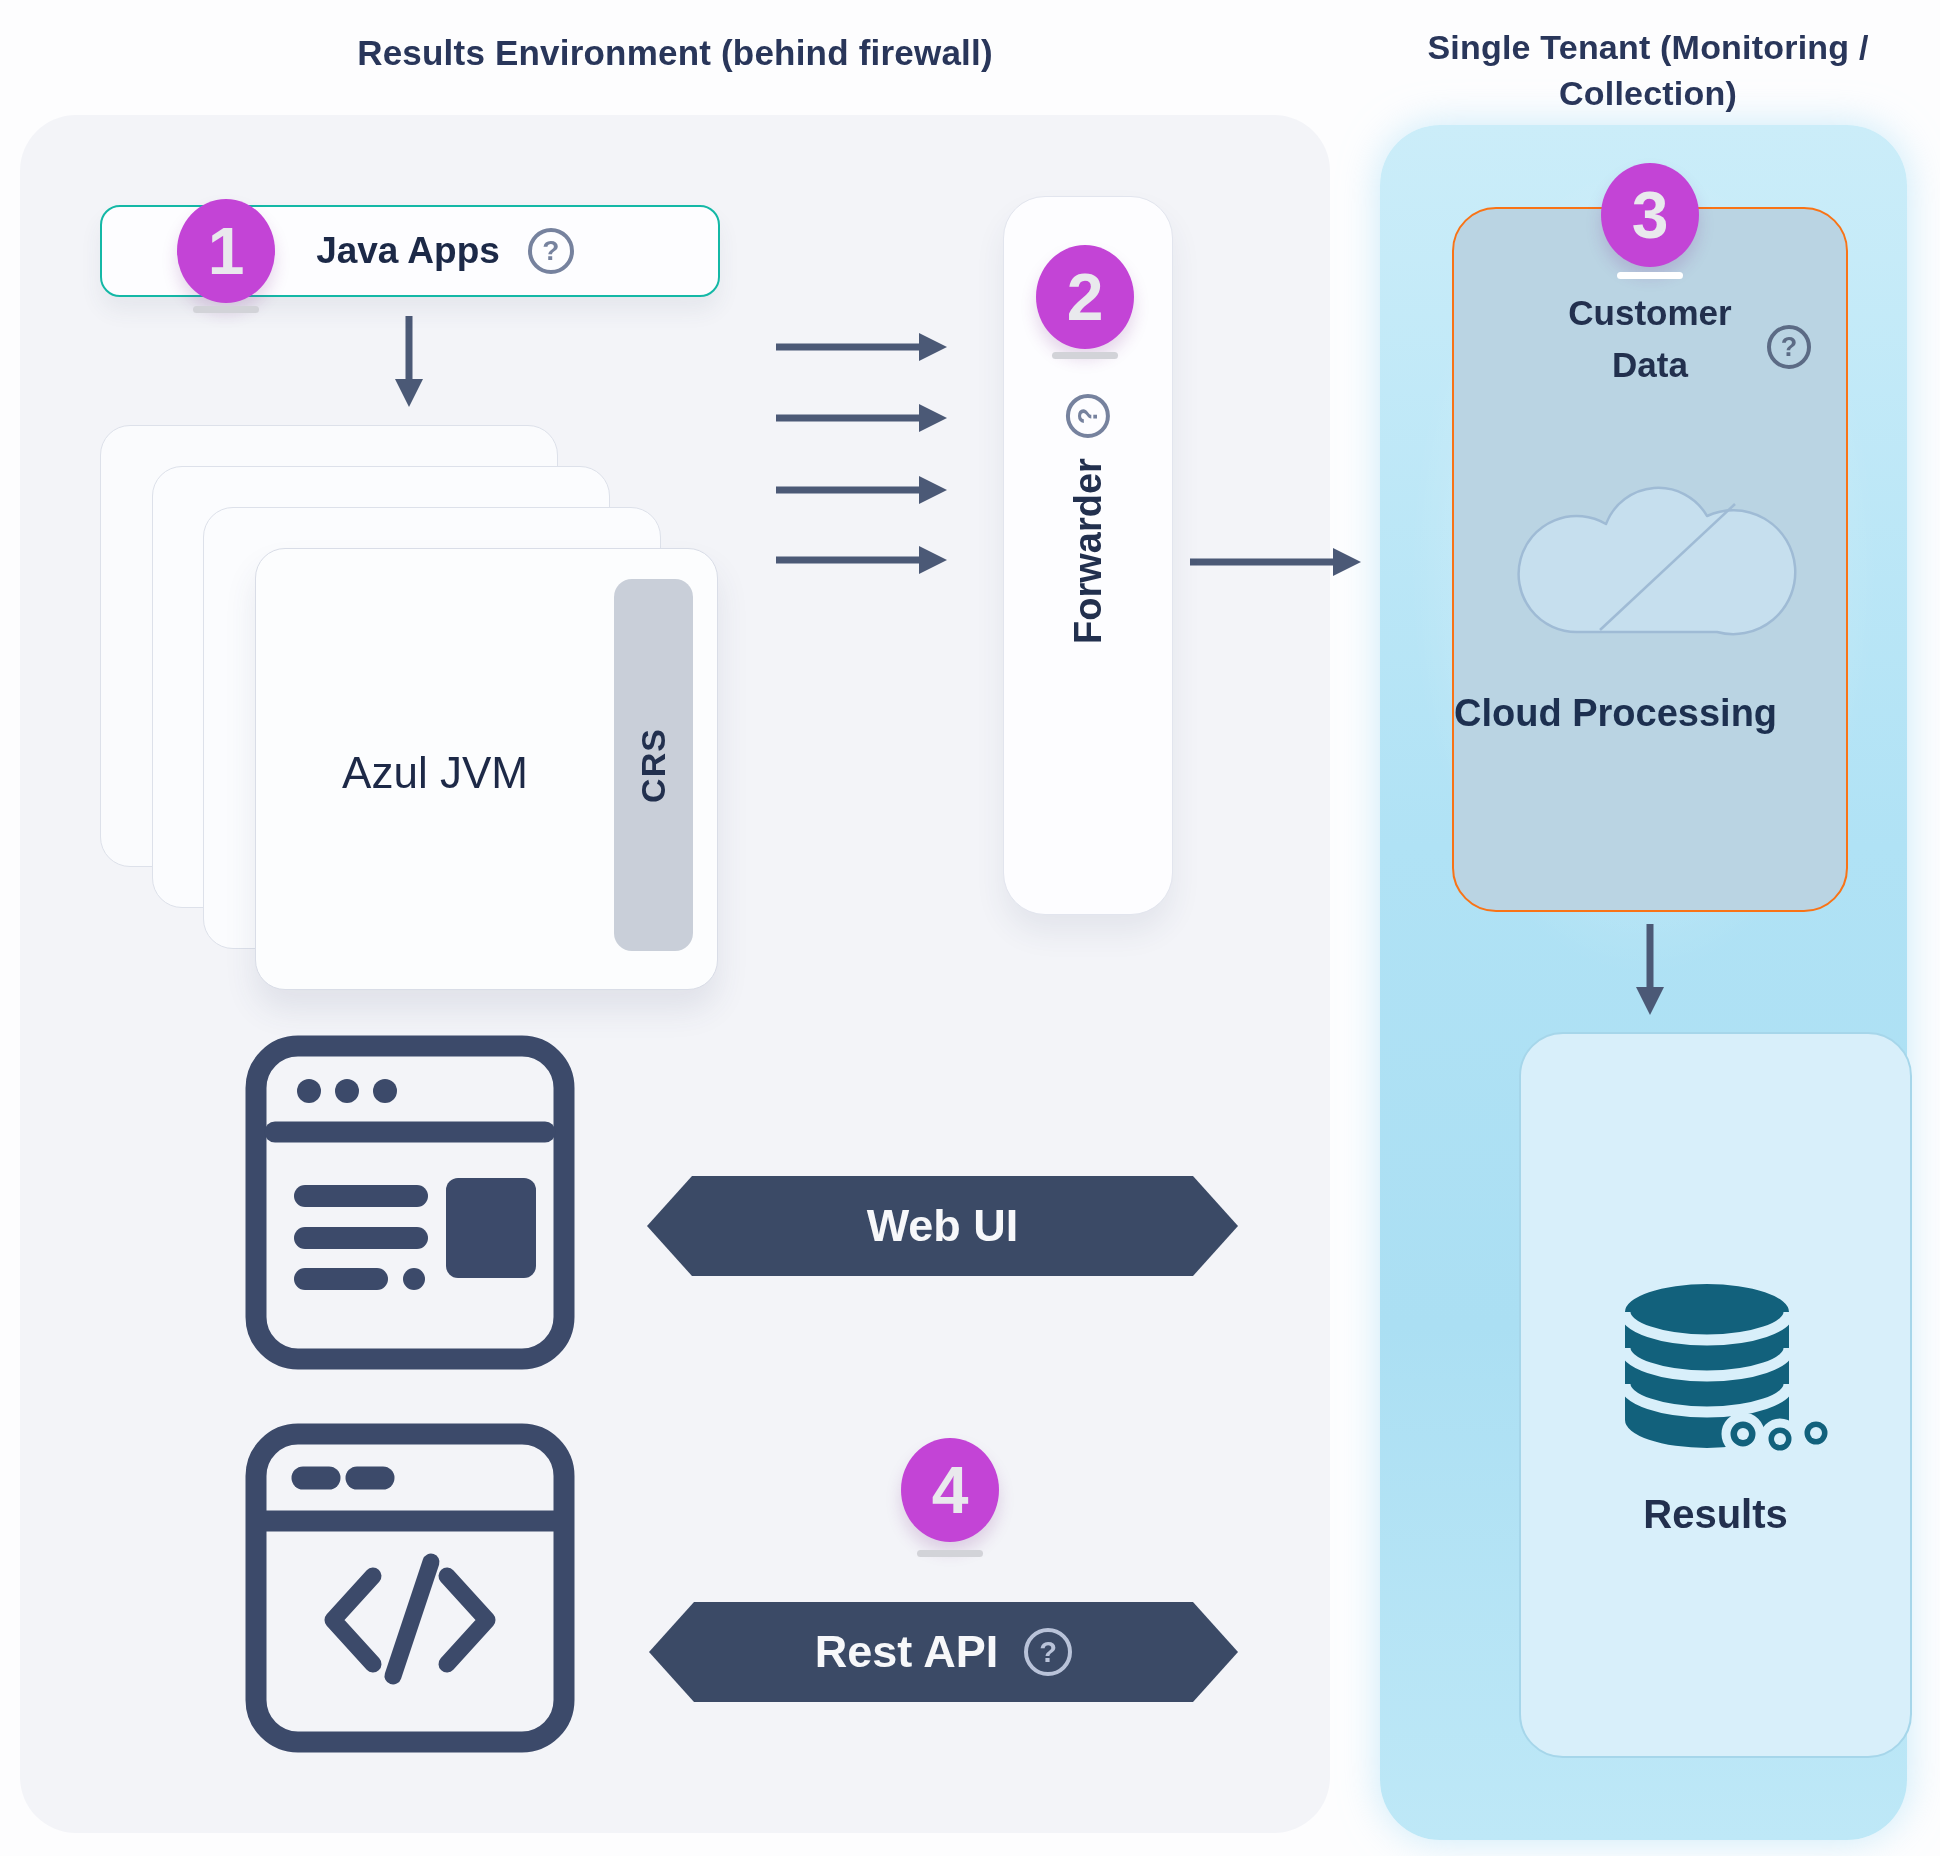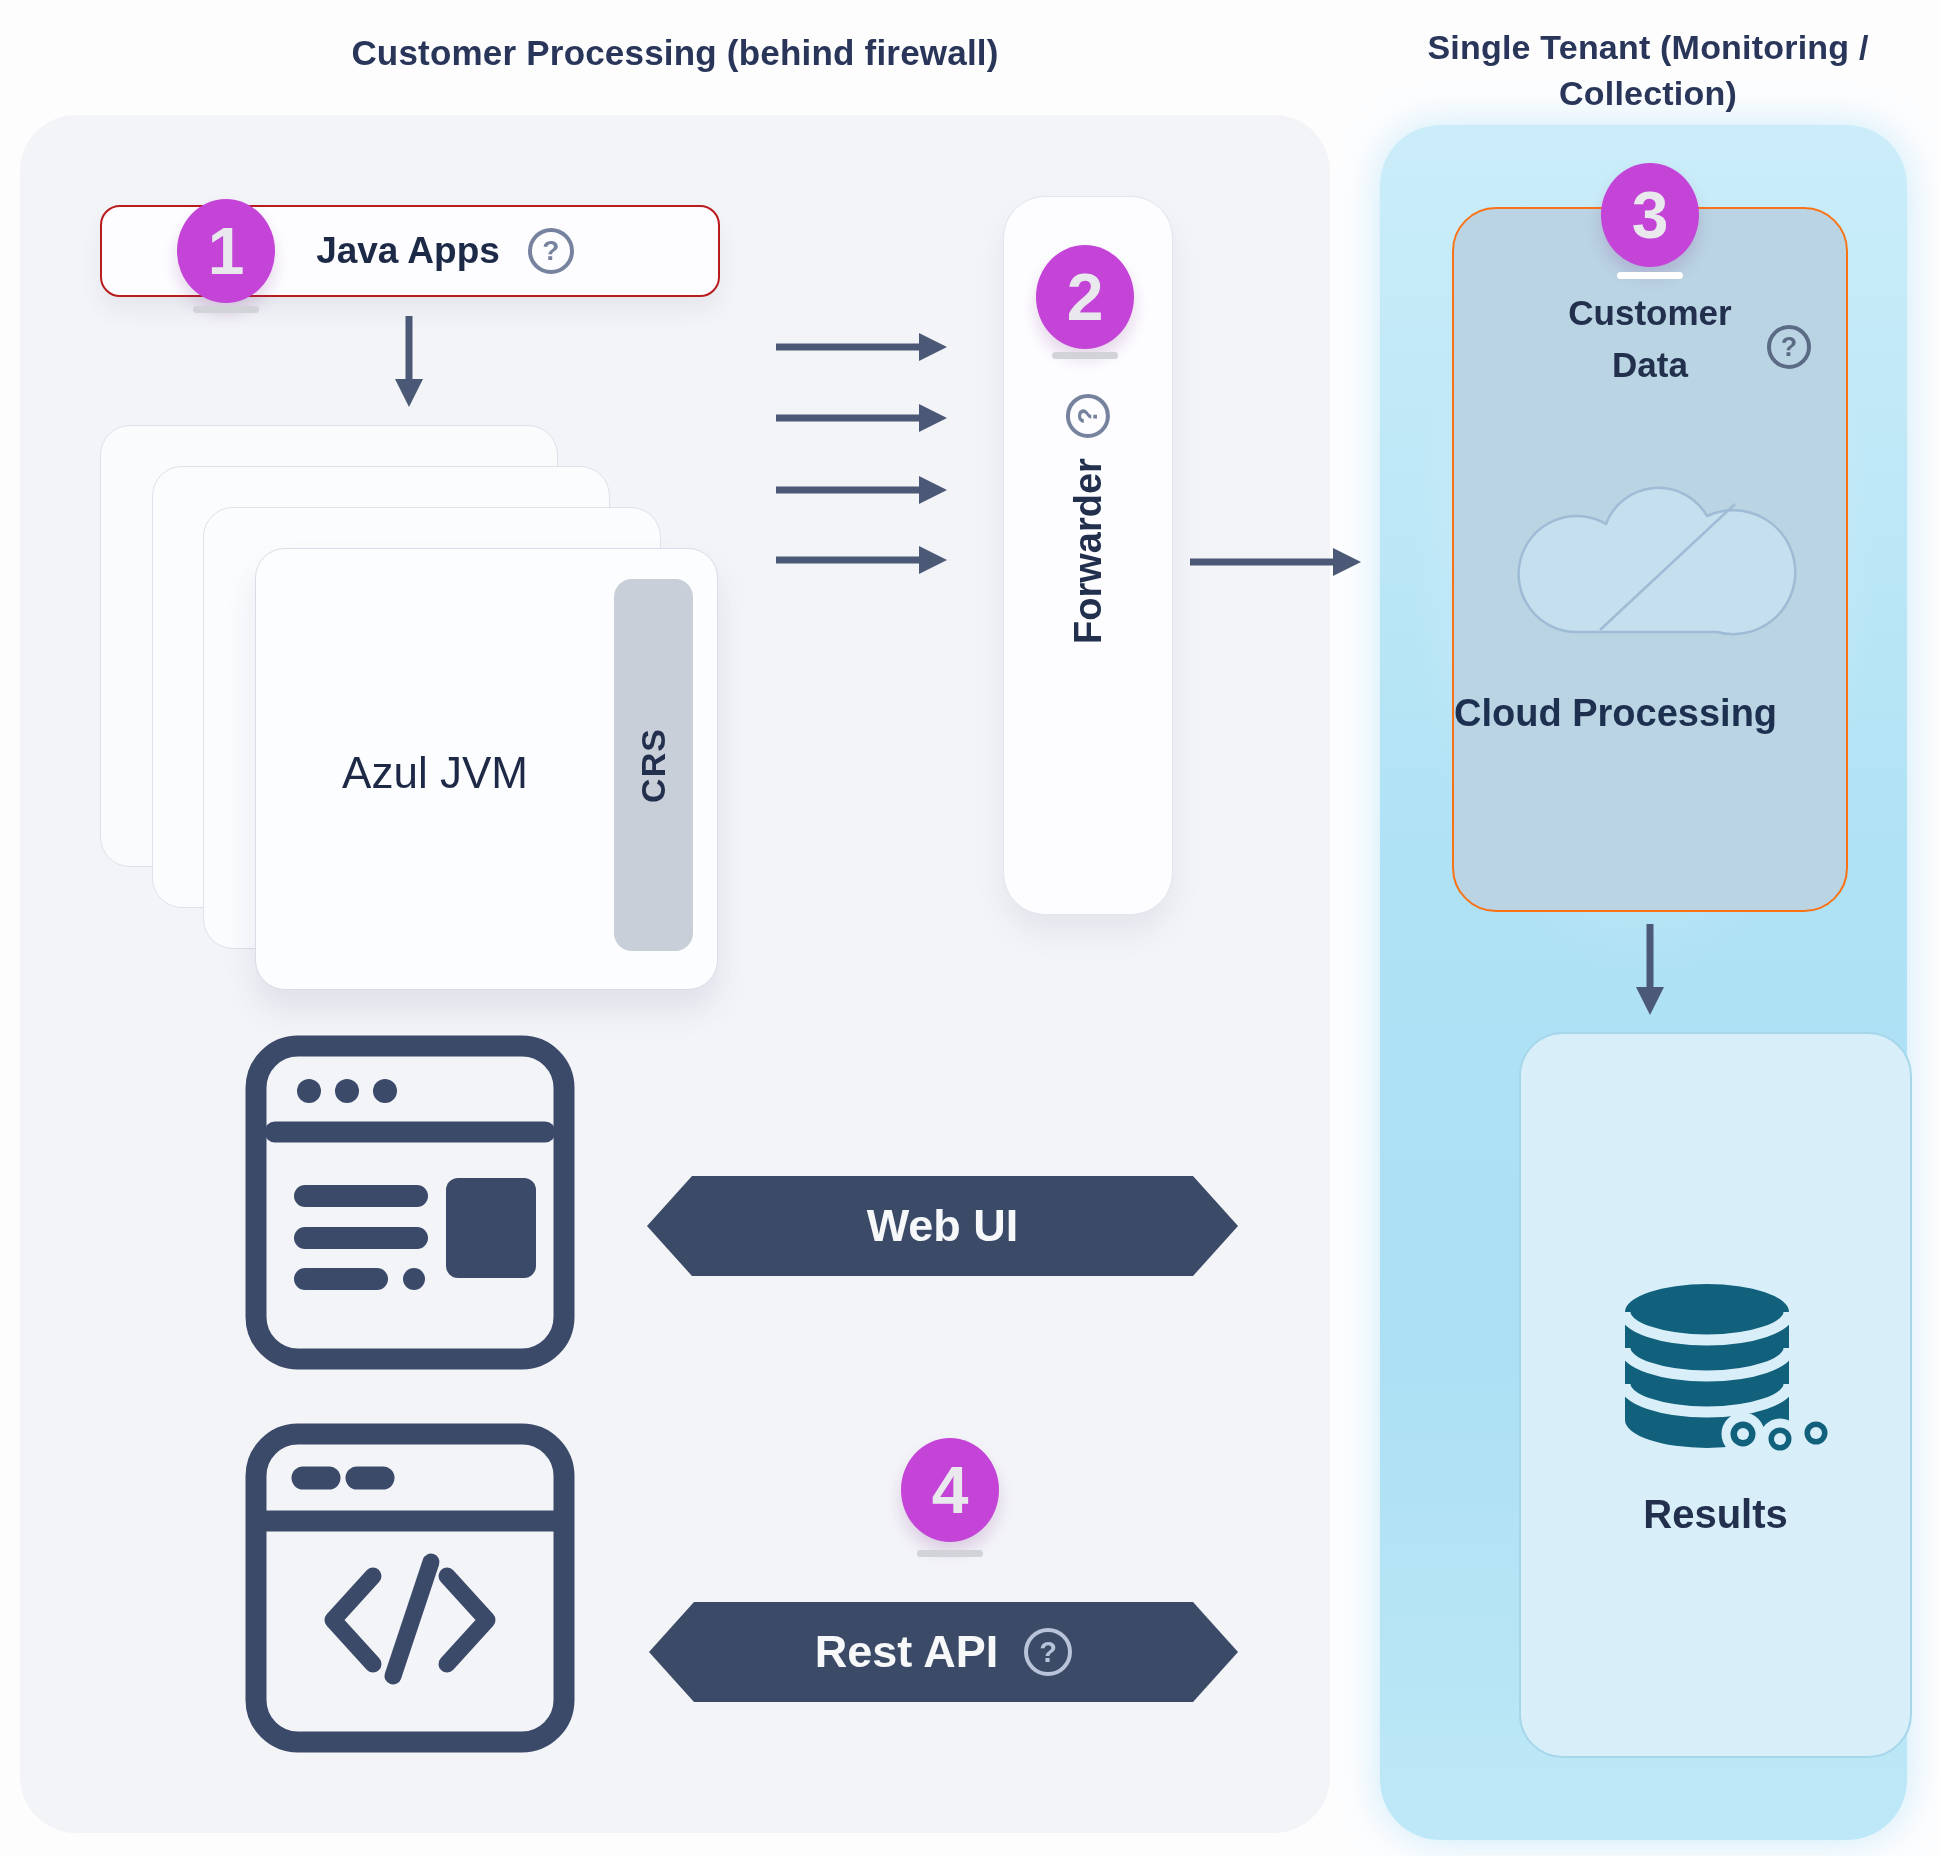--- a/index.html
+++ b/index.html
@@ -28,21 +28,21 @@
   .panel-right::before {
     content:""; position:absolute; left:30px; top:40px; right:30px; height:900px;
     background:radial-gradient(closest-side at 50% 45%, rgba(255,255,255,.5), rgba(255,255,255,0));
     border-radius:60px; pointer-events:none;
   }
 
   svg.arrows { position:absolute; left:0; top:0; pointer-events:none; }
 
   .pill-java {
     position:absolute; left:100px; top:205px; width:620px; height:92px;
-    background:#fdfdff; border:2px solid #b91c1c; border-radius:20px;
+    background:#fdfdff; border:2px solid #14b8a6; border-radius:20px;
     display:flex; align-items:center; justify-content:center; gap:28px;
     padding-left:70px; box-shadow:0 14px 22px rgba(56,66,105,.07);
   }
   .pill-java .label { font-size:37px; font-weight:700; color:#1c2947; }
 
   .badge {
     position:absolute; width:98px; height:104px; border-radius:50%;
     background:#c344d6; color:#e9e9ed; font-weight:700; font-size:66px;
     display:flex; align-items:center; justify-content:center; z-index:6;
     box-shadow:0 10px 16px rgba(120,40,140,.18);
@@ -131,21 +131,21 @@
   .icon-svg { position:absolute; }
 </style>
 </head>
 <body>
 
 <div class="canvas">
 
   <div class="panel-left"></div>
   <div class="panel-right"></div>
 
-  <div class="col-title left">Customer Processing (behind firewall)</div>
+  <div class="col-title left">Results Environment (behind firewall)</div>
   <div class="col-title right">Single Tenant (Monitoring / Collection)</div>
 
   <svg class="arrows" width="1940" height="1856" viewBox="0 0 1940 1856">
     <defs>
       <marker id="ah" markerUnits="userSpaceOnUse" markerWidth="28" markerHeight="28" refX="3" refY="14" orient="auto">
         <path d="M0,0 L28,14 L0,28 Z" fill="#4b5976"></path>
       </marker>
     </defs>
     <g stroke="#4b5976" stroke-width="7" fill="none">
       <line x1="409" y1="316" x2="409" y2="382" marker-end="url(#ah)"></line>

